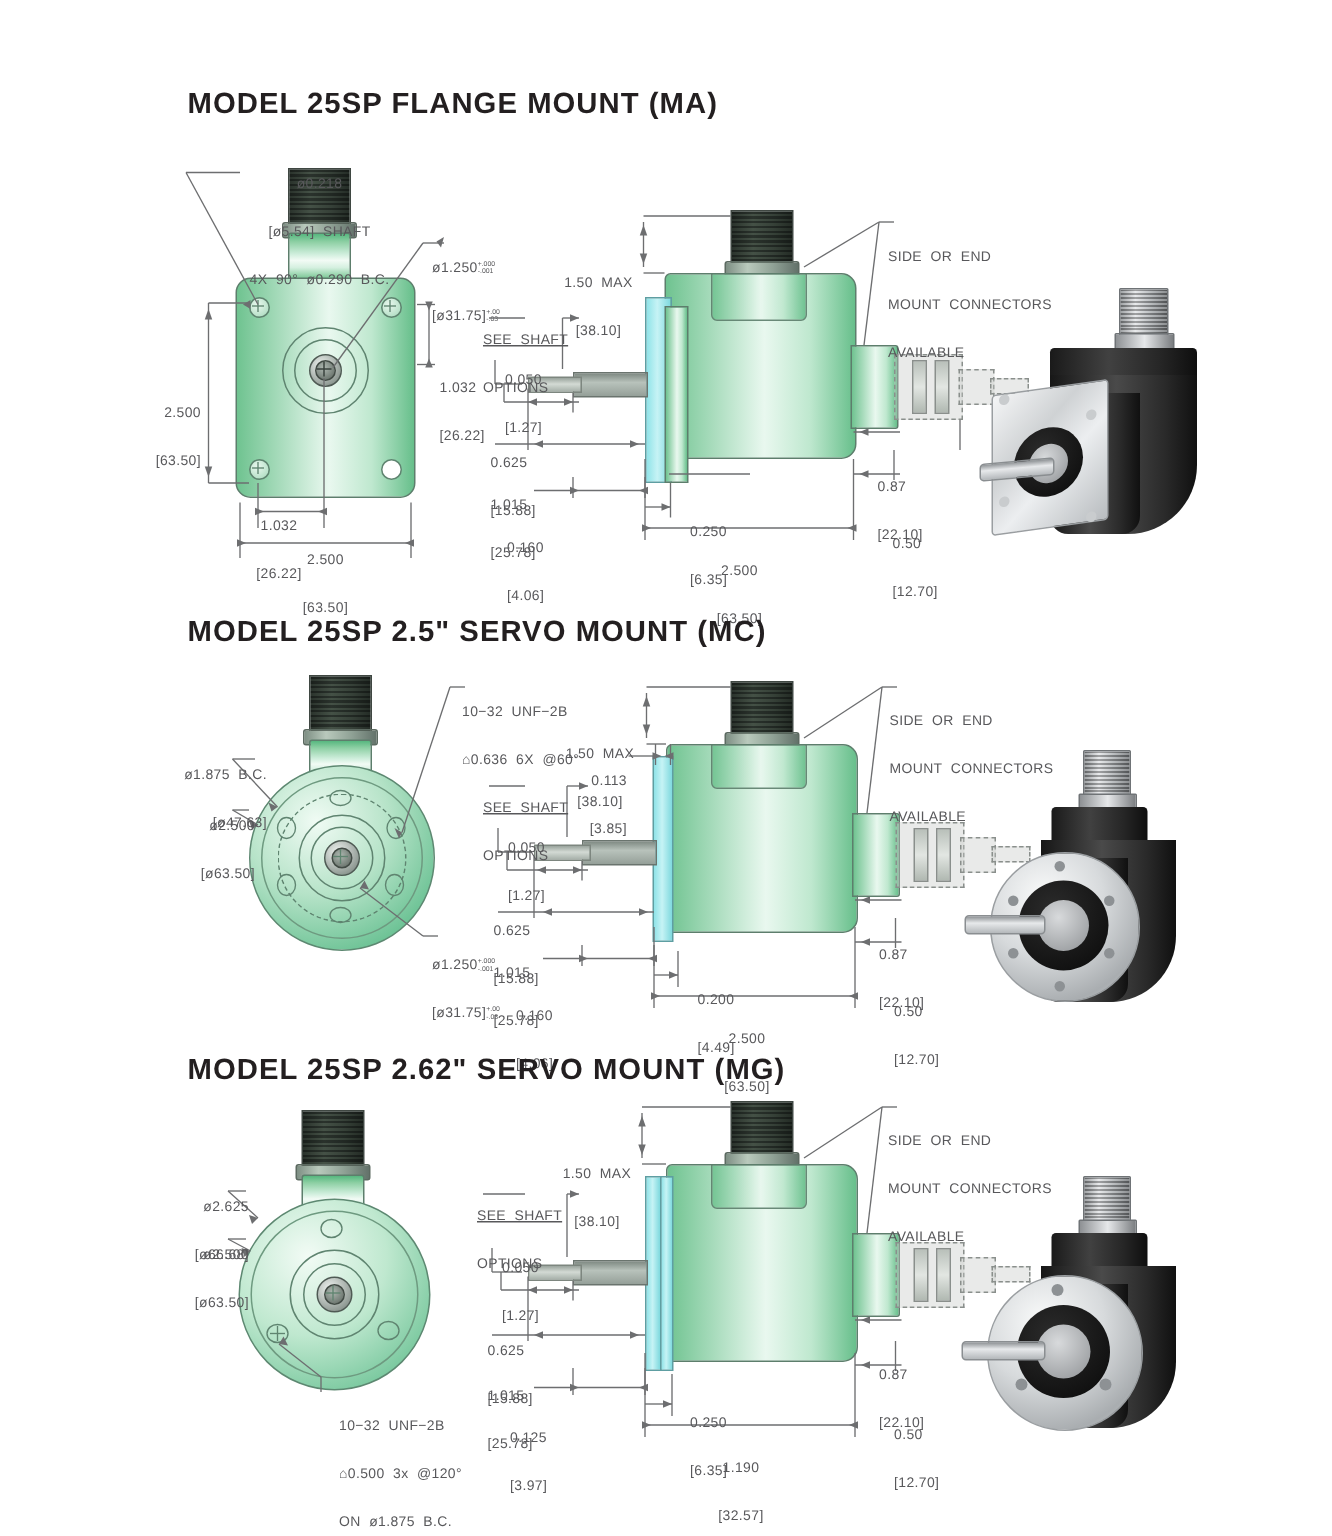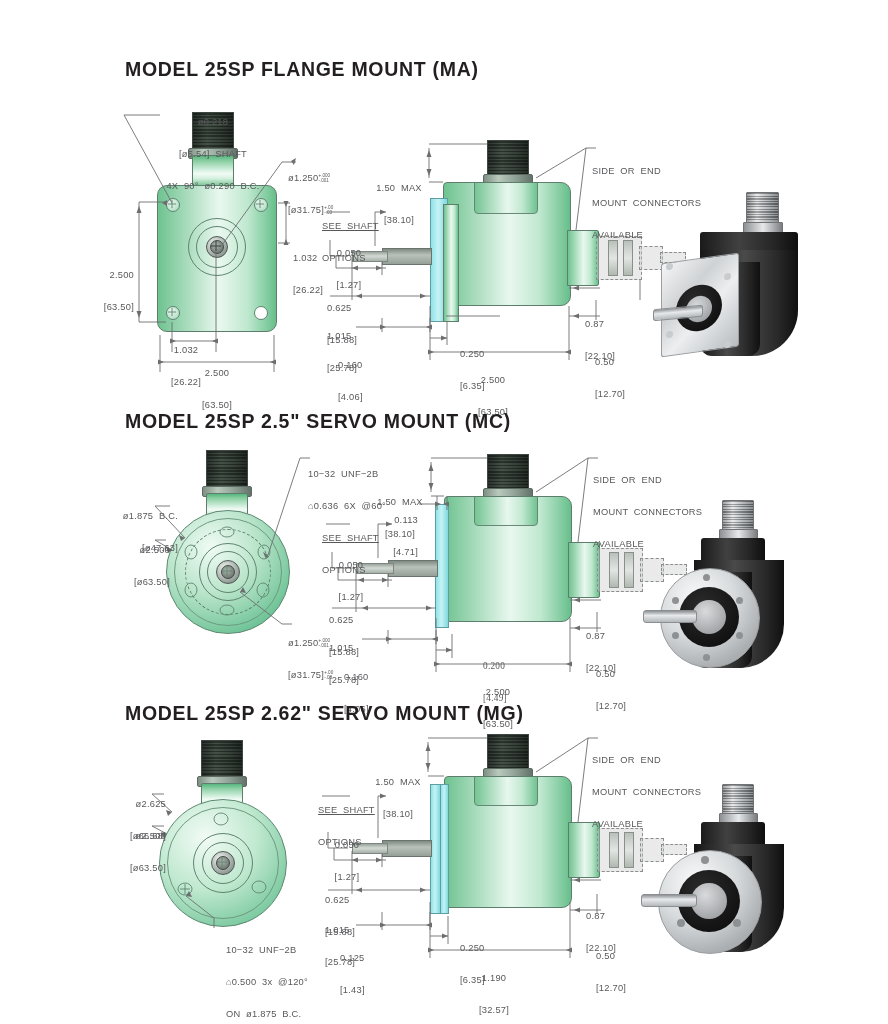--- a/index.html
+++ b/index.html
@@ -514,21 +514,21 @@
           <polygon points="574,236 580,233.5 580,238.5"></polygon>
         </g>
       </svg>
 
       <div class="dim ctr" style="left:368px; top:84px; width:64px;">
         <div>1.50  MAX</div>
         <div>[38.10]</div>
       </div>
       <div class="dim rgt" style="left:360px; top:102px; width:58px;">
         <div>0.113</div>
-        <div>[4.71]</div>
+        <div>[3.85]</div>
       </div>
       <div class="dim" style="left:593px; top:62px;">
         <div>SIDE  OR  END</div>
         <div>MOUNT  CONNECTORS</div>
         <div>AVAILABLE</div>
       </div>
       <div class="dim" style="left:322px; top:120px;">
         <div class="u">SEE  SHAFT</div>
         <div>OPTIONS</div>
       </div>
@@ -541,21 +541,21 @@
         <div>[15.88]</div>
       </div>
       <div class="dim" style="left:329px; top:230px;">
         <div>1.015</div>
         <div>[25.78]</div>
       </div>
       <div class="dim" style="left:344px; top:259px;">
         <div>0.160</div>
         <div>[4.06]</div>
       </div>
-      <div class="dim" style="left:483px; top:248px;font-family:Liberation Serif, serif;">
+      <div class="dim" style="left:465px; top:248px;">
         <div>0.200</div>
         <div>[4.49]</div>
       </div>
       <div class="dim ctr" style="left:463px; top:274px; width:70px;">
         <div>2.500</div>
         <div>[63.50]</div>
       </div>
       <div class="dim" style="left:586px; top:218px;">
         <div>0.87</div>
         <div>[22.10]</div>
@@ -730,21 +730,21 @@
       <div class="dim" style="left:325px; top:190px;">
         <div>0.625</div>
         <div>[15.88]</div>
       </div>
       <div class="dim" style="left:325px; top:220px;">
         <div>1.015</div>
         <div>[25.78]</div>
       </div>
       <div class="dim" style="left:340px; top:248px;">
         <div>0.125</div>
-        <div>[1.43]</div>
+        <div>[3.97]</div>
       </div>
       <div class="dim" style="left:460px; top:238px;">
         <div>0.250</div>
         <div>[6.35]</div>
       </div>
       <div class="dim ctr" style="left:458px; top:268px; width:72px;">
         <div>1.190</div>
         <div>[32.57]</div>
       </div>
       <div class="dim" style="left:586px; top:206px;">

